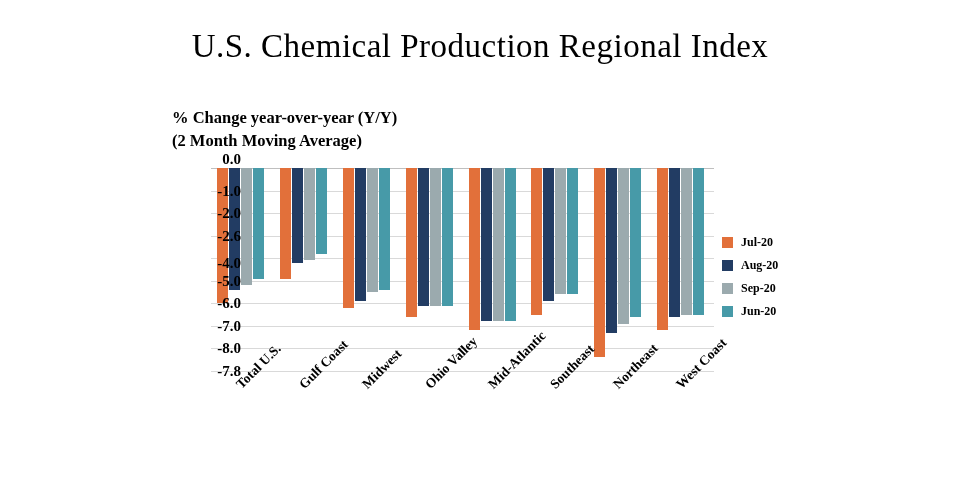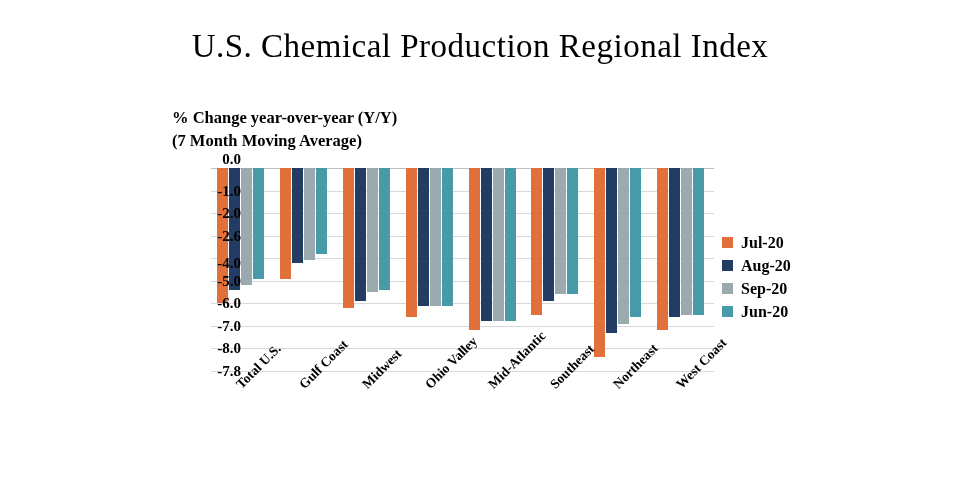--- a/index.html
+++ b/index.html
@@ -56,41 +56,41 @@
     font-family:"Liberation Serif",serif;
     transform-origin:left top;
     transform:rotate(-45deg);
   }
 
   
   #legend{position:absolute;left:722px;top:231px;}
   .legend-row{display:flex;align-items:center;height:23px;}
   .legend-swatch{width:11px;height:11px;margin-right:8px;flex:0 0 auto;}
   .legend-label{
-    font-size:16px;font-weight:bold;white-space:nowrap;
+    font-size:12px;font-weight:bold;white-space:nowrap;
     font-family:"Liberation Serif",serif;
   }
 
   
   .source{
     position:absolute;left:163px;top:470px;
     font-size:13.5px;font-weight:bold;white-space:nowrap;
     font-family:"Liberation Serif",serif;
   }
 </style>
 </head>
 <body>
 
 <div id="page">
 
   <div class="chart-title">U.S. Chemical Production Regional Index</div>
 
   <div class="axis-caption">
     <div>% Change year-over-year (Y/Y)</div>
-    <div>(7 Month Moving Average)</div>
+    <div>(2 Month Moving Average)</div>
   </div>
 
   <div id="plot">
     <div id="gridlines">
         <div class="zeroline" style="top: 0px;"></div>
         <div class="gridline" style="top: 22.5556px;"></div>
         <div class="gridline" style="top: 45.1111px;"></div>
         <div class="gridline" style="top: 67.6667px;"></div>
         <div class="gridline" style="top: 90.2222px;"></div>
         <div class="gridline" style="top: 112.778px;"></div>

